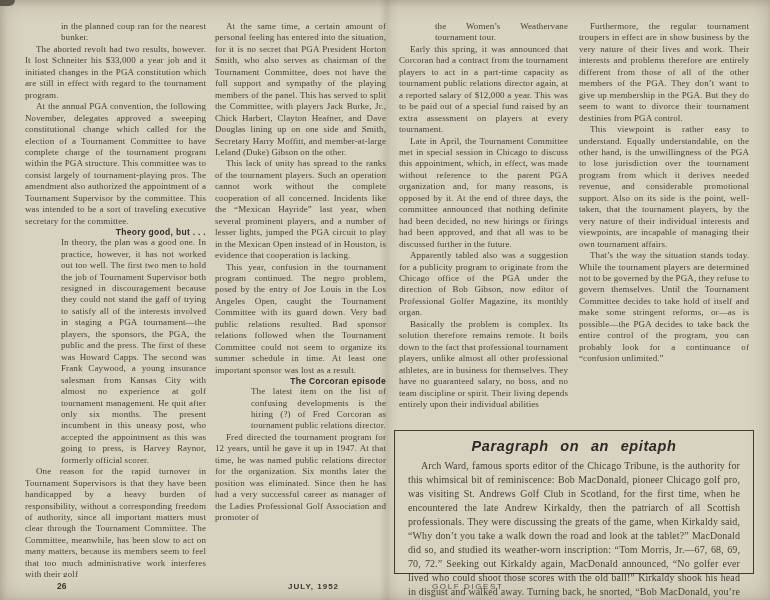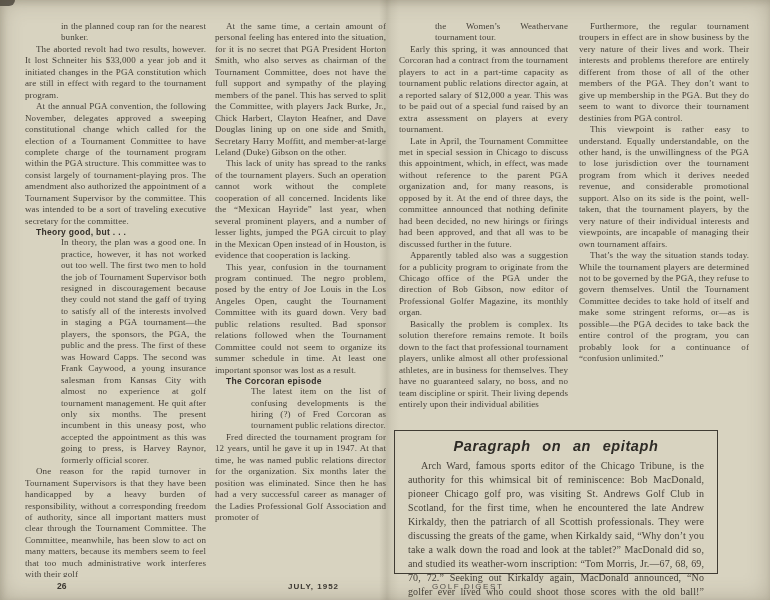--- a/index.html
+++ b/index.html
@@ -32,25 +32,25 @@
   }
   .col p { margin:0; text-indent:11px; }
   .col p.noind { text-indent:0;margin-left:36px; }
   #col1 { left:25px;  width:181px; height:556px; }
   #col2 { left:215px; width:171px; height:556px; }
   #col3 { left:399px; width:169px; height:398px; }
   #col4 { left:579px; width:170px; height:394px; }
   .colhead {
     font-family:"Liberation Sans", sans-serif;
     font-weight:bold; font-size:8.5px; line-height:10px;
-    text-align:left; letter-spacing:0.3px;
+    text-align:right; letter-spacing:0.3px;
     color:#332f29; margin:7px 0 6px; text-indent:0;
   }
   .epitaph-box {
-    position:absolute; left:394px; top:430px; width:324px; height:144px;
+    position:absolute; left:394px; top:430px; width:360px; height:144px;
     border:1.5px solid #3f3b33; box-sizing:border-box;
     padding:6px 13px 0 13px;
   }
   .epitaph-title {
     font-family:"Liberation Sans", sans-serif;
     font-weight:bold; font-style:italic;
     font-size:14.5px; line-height:16px;
     text-align:center; word-spacing:7px; letter-spacing:0.6px;
     color:#2e2b26; margin:1px 0 5px;
   }

